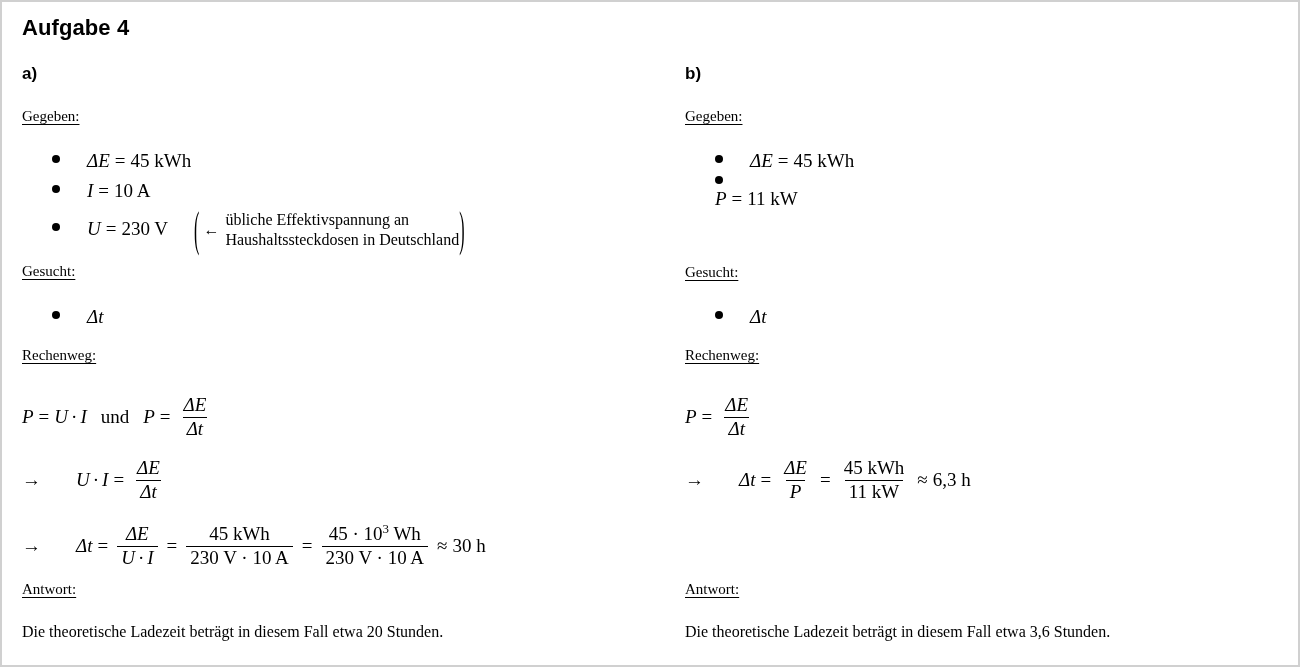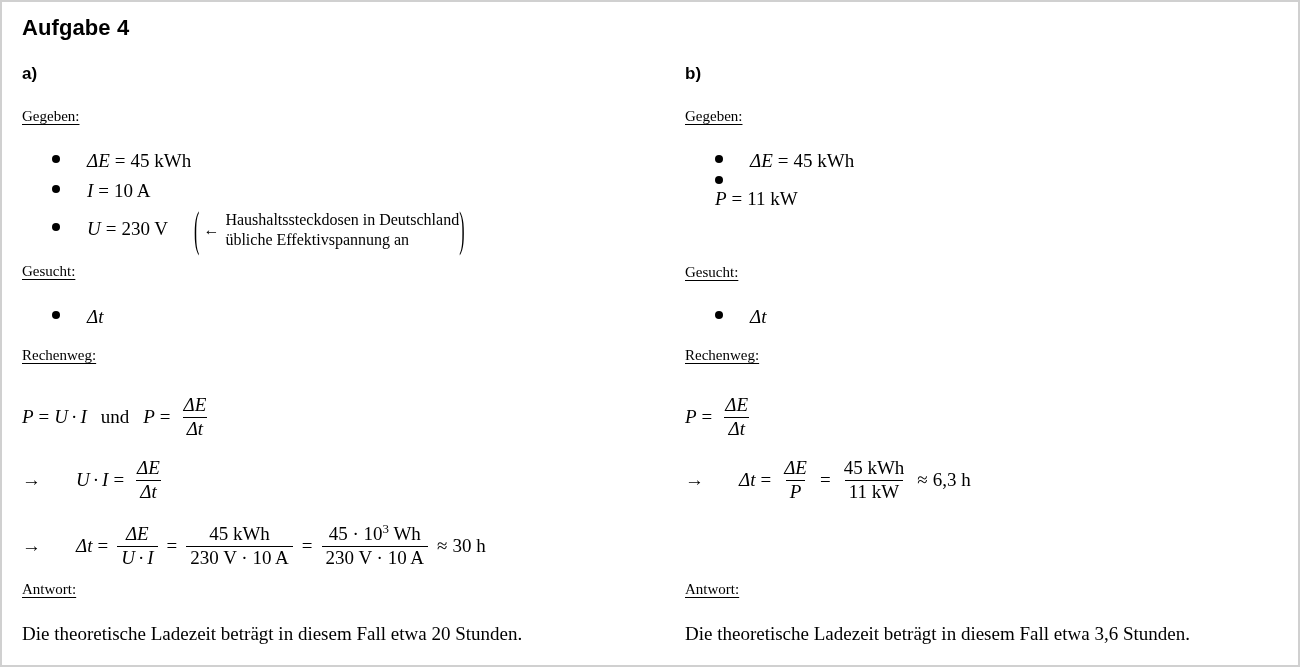--- a/index.html
+++ b/index.html
@@ -81,21 +81,21 @@
     position: absolute;
     left: 0;
     font-size: 19px;
     white-space: nowrap;
     display: flex;
     align-items: center;
   }
   .answer-text {
     position: absolute;
     left: 0;
-    font-size: 19px;
+    font-size: 16px;
     white-space: nowrap;
   }
 
   i.var {
     font-style: italic;
     font-family: "Liberation Serif", "DejaVu Serif", serif;
   }
   .op {
     font-style: normal;
     padding: 0 5px;
@@ -189,22 +189,22 @@
       <span><i class="var">I</i><span class="op">=</span><span class="unit">10 A</span></span>
     </div>
 
     <div class="bullet-row" style="top:208px;">
       <span class="bullet-dot"></span>
       <span><i class="var">U</i><span class="op">=</span><span class="unit">230 V</span></span>
       <span class="note">
         <span class="paren">(</span>
         <span class="note-arrow">←</span>
         <span class="note-lines">
+          <span>übliche Effektivspannung an</span>
           <span>Haushaltssteckdosen in Deutschland</span>
-          <span>übliche Effektivspannung an</span>
         </span>
         <span class="paren">)</span>
       </span>
     </div>
 
     <div class="section-label" style="top:261px;">Gesucht:</div>
 
     <div class="bullet-row" style="top:304px;">
       <span class="bullet-dot"></span>
       <span><i class="var">Δt</i></span>

